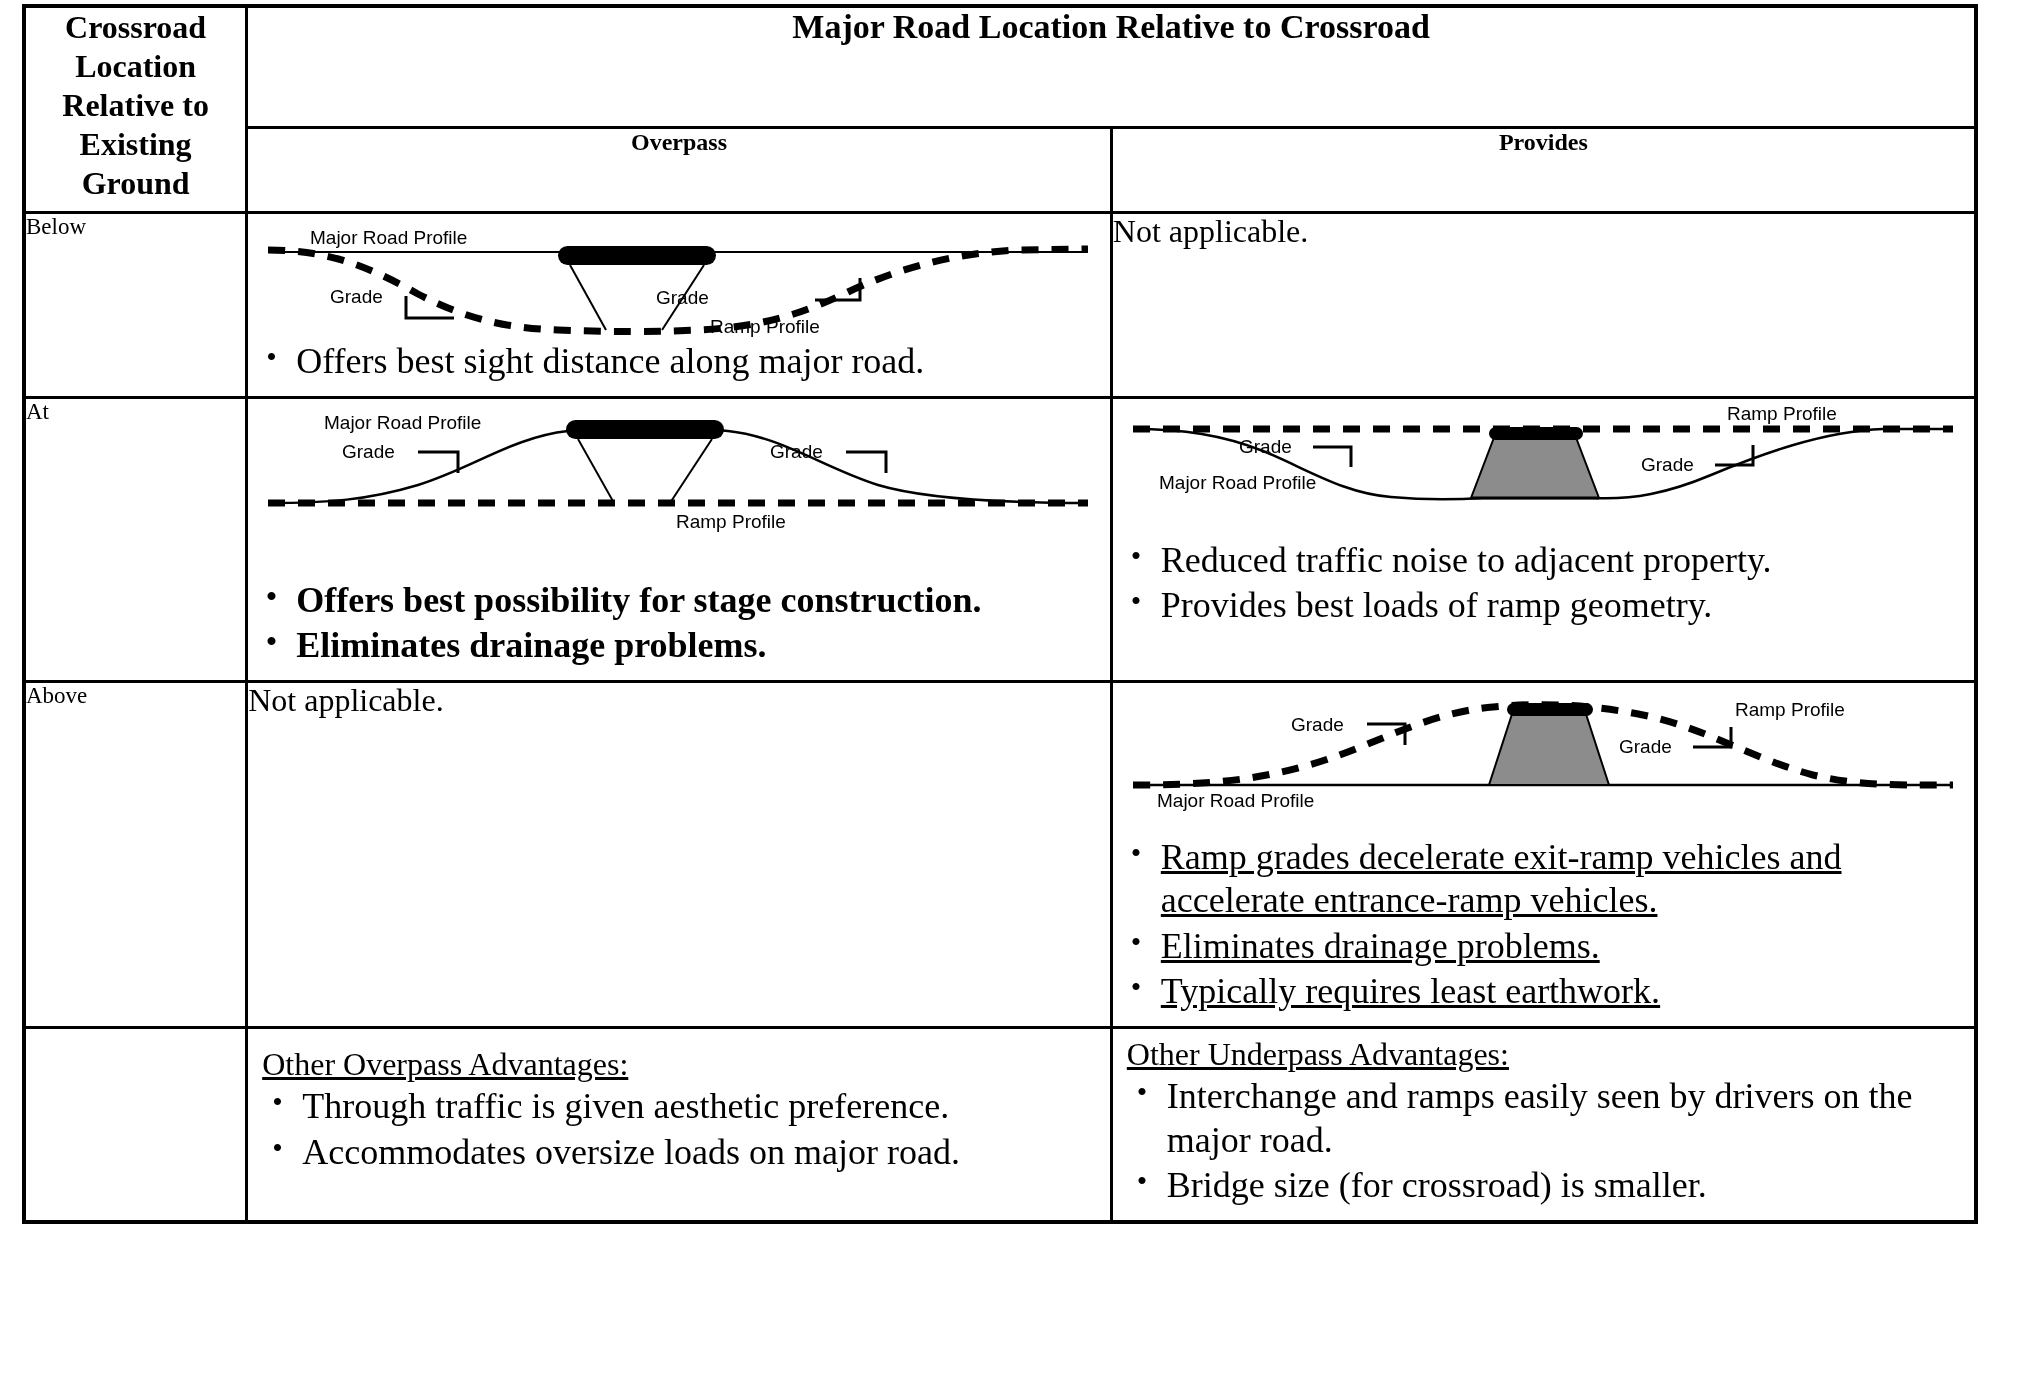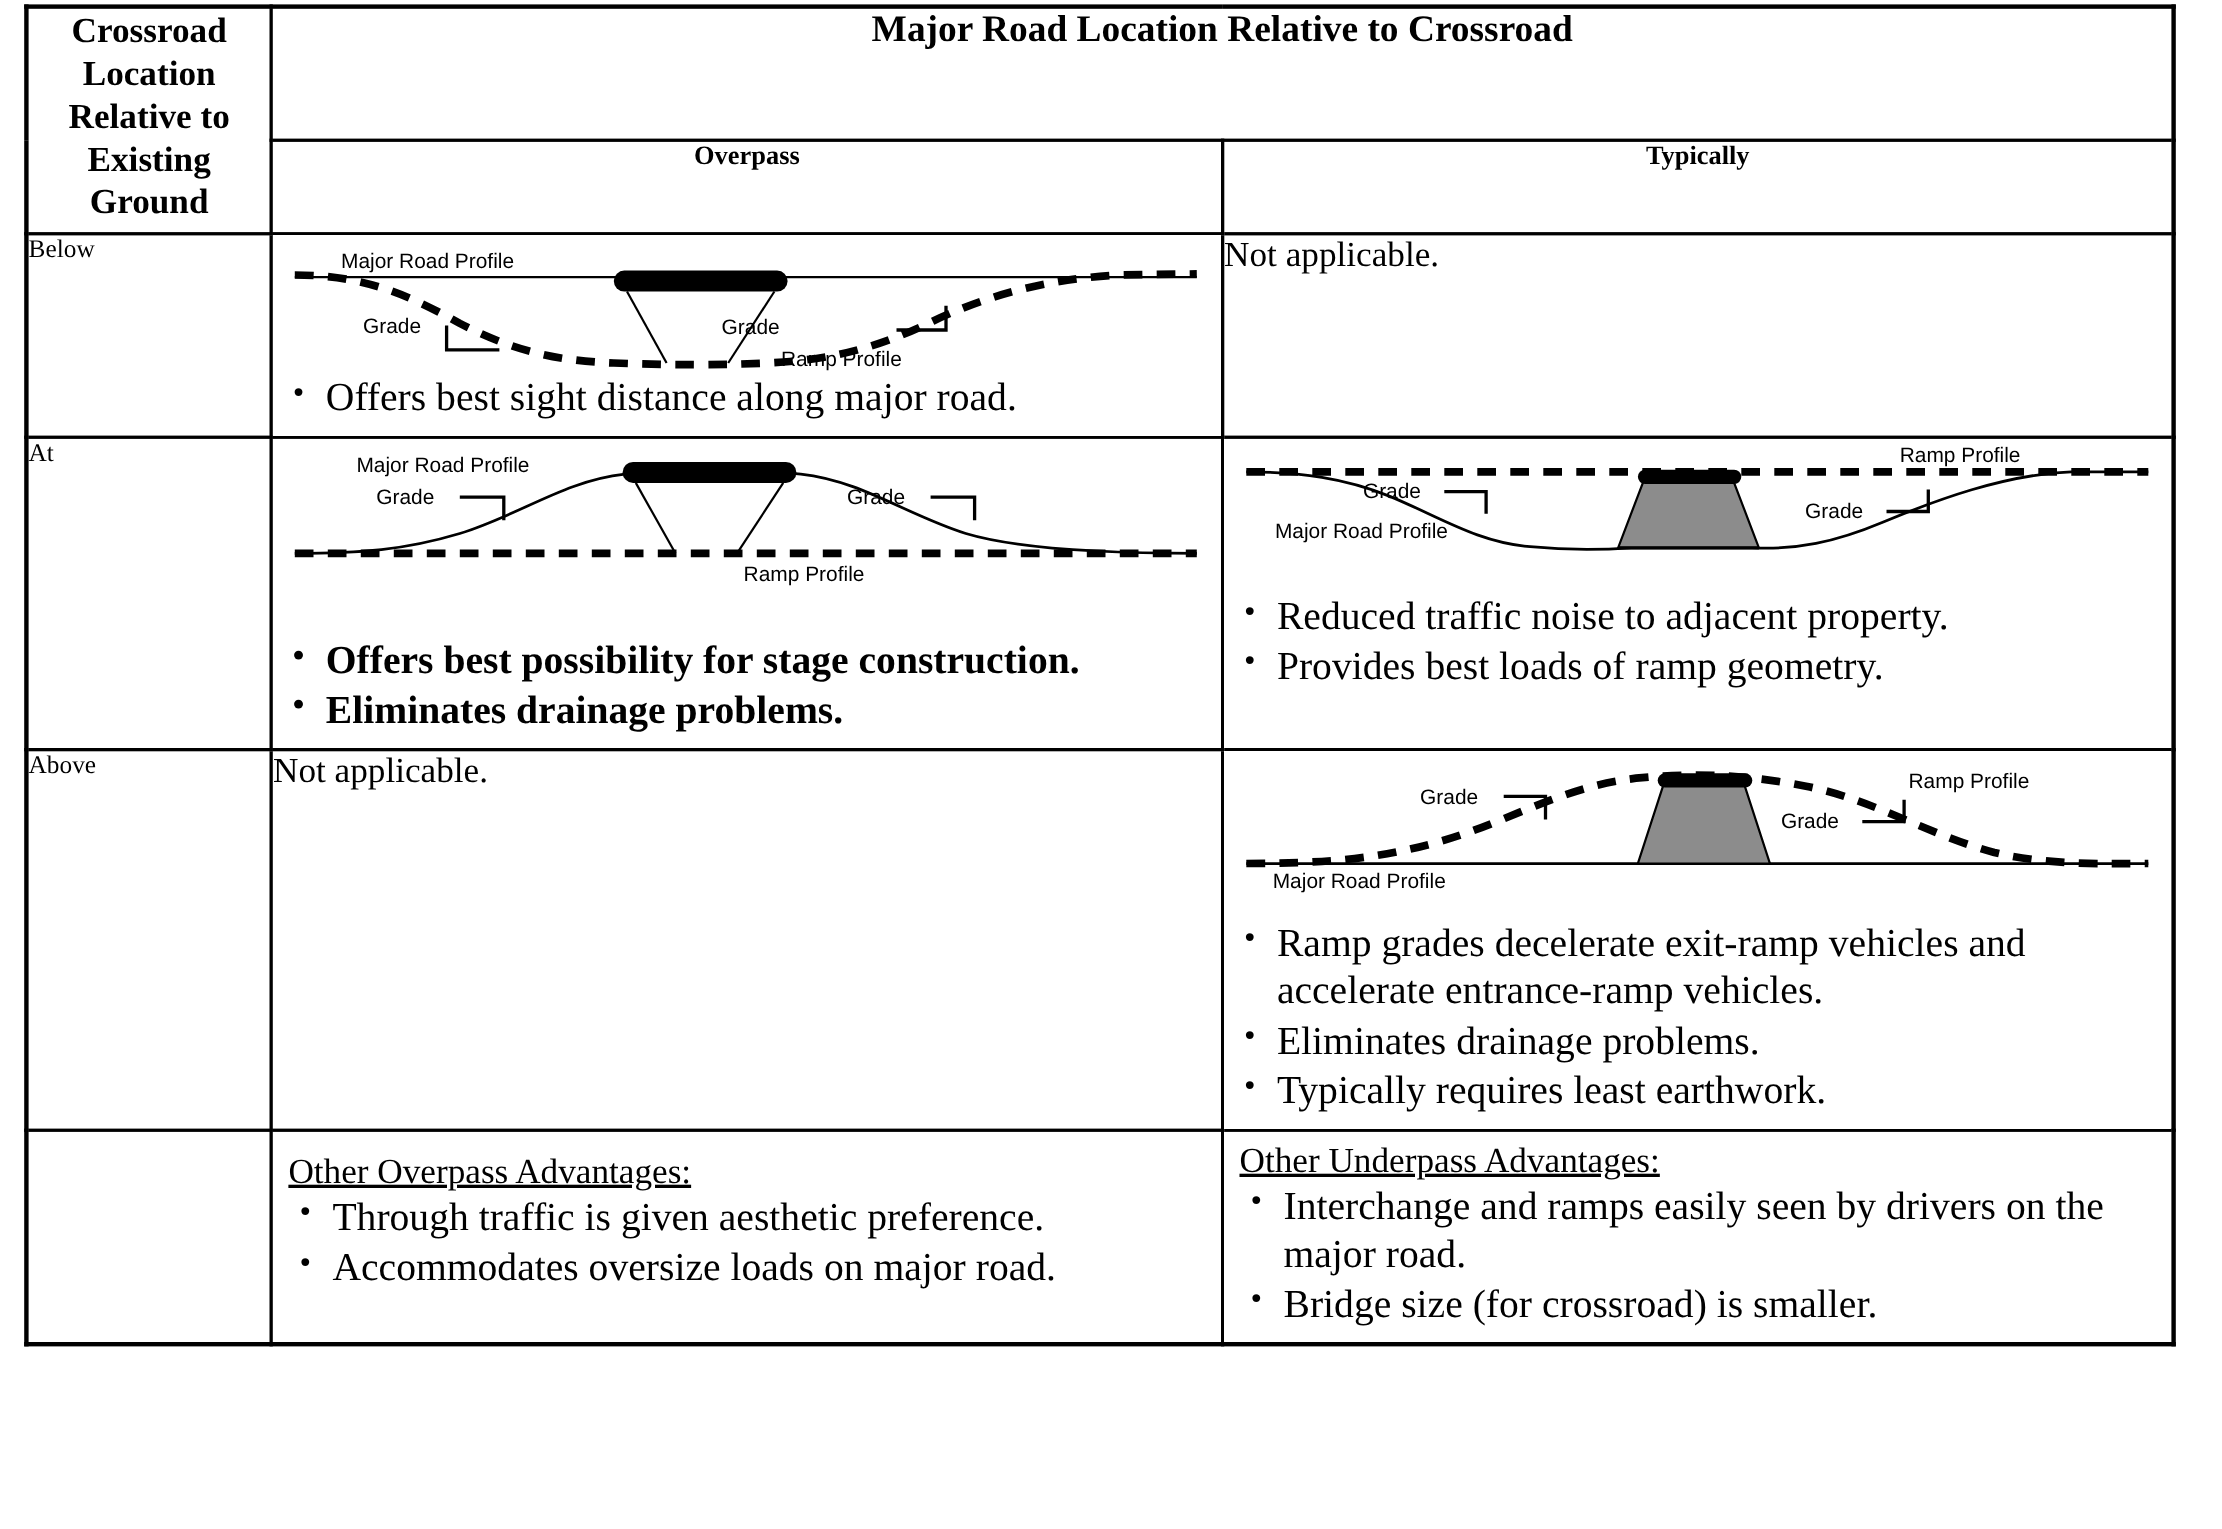--- a/index.html
+++ b/index.html
@@ -140,21 +140,21 @@
         <col class="col-under">
   </colgroup>
 
   <tbody>
         <tr>
     <td class="hdr-stub" rowspan="2">Crossroad Location Relative to Existing Ground</td>
     <td class="hdr-span" colspan="2">Major Road Location Relative to Crossroad</td>
   </tr>
   <tr>
     <td class="hdr-sub">Overpass</td>
-    <td class="hdr-sub">Typically</td>
+    <td class="hdr-sub">Provides</td>
   </tr>
 
   <tr>
     <td class="rowlabel">Below</td>
 
     <td class="cell">
       <div class="cell-inner">
         <svg class="diagram" width="840" height="120" viewBox="0 0 840 120">
 
           <line x1="10" y1="32" x2="830" y2="32" stroke="#000" stroke-width="2"></line>
@@ -278,21 +278,21 @@
           <polyline points="244,35 282,35 282,56" fill="none" stroke="#000" stroke-width="3"></polyline>
 
           <polyline points="570,58 608,58 608,38" fill="none" stroke="#000" stroke-width="3"></polyline>
 
           <text class="dtext" x="168" y="42">Grade</text>
           <text class="dtext" x="612" y="27">Ramp Profile</text>
           <text class="dtext" x="496" y="64">Grade</text>
           <text class="dtext" x="34" y="118">Major Road Profile</text>
         </svg>
 
-        <ul class="blist" style="margin-top:22px;">
+        <ul class="blist" style="margin-top:22px;text-decoration:underline;">
           <li>Ramp grades decelerate exit-ramp vehicles and accelerate entrance-ramp vehicles.</li>
           <li>Eliminates drainage problems.</li>
           <li>Typically requires least earthwork.</li>
         </ul>
       </div>
     </td>
   </tr>
 
   <tr>
     <td class="rowlabel"></td>

